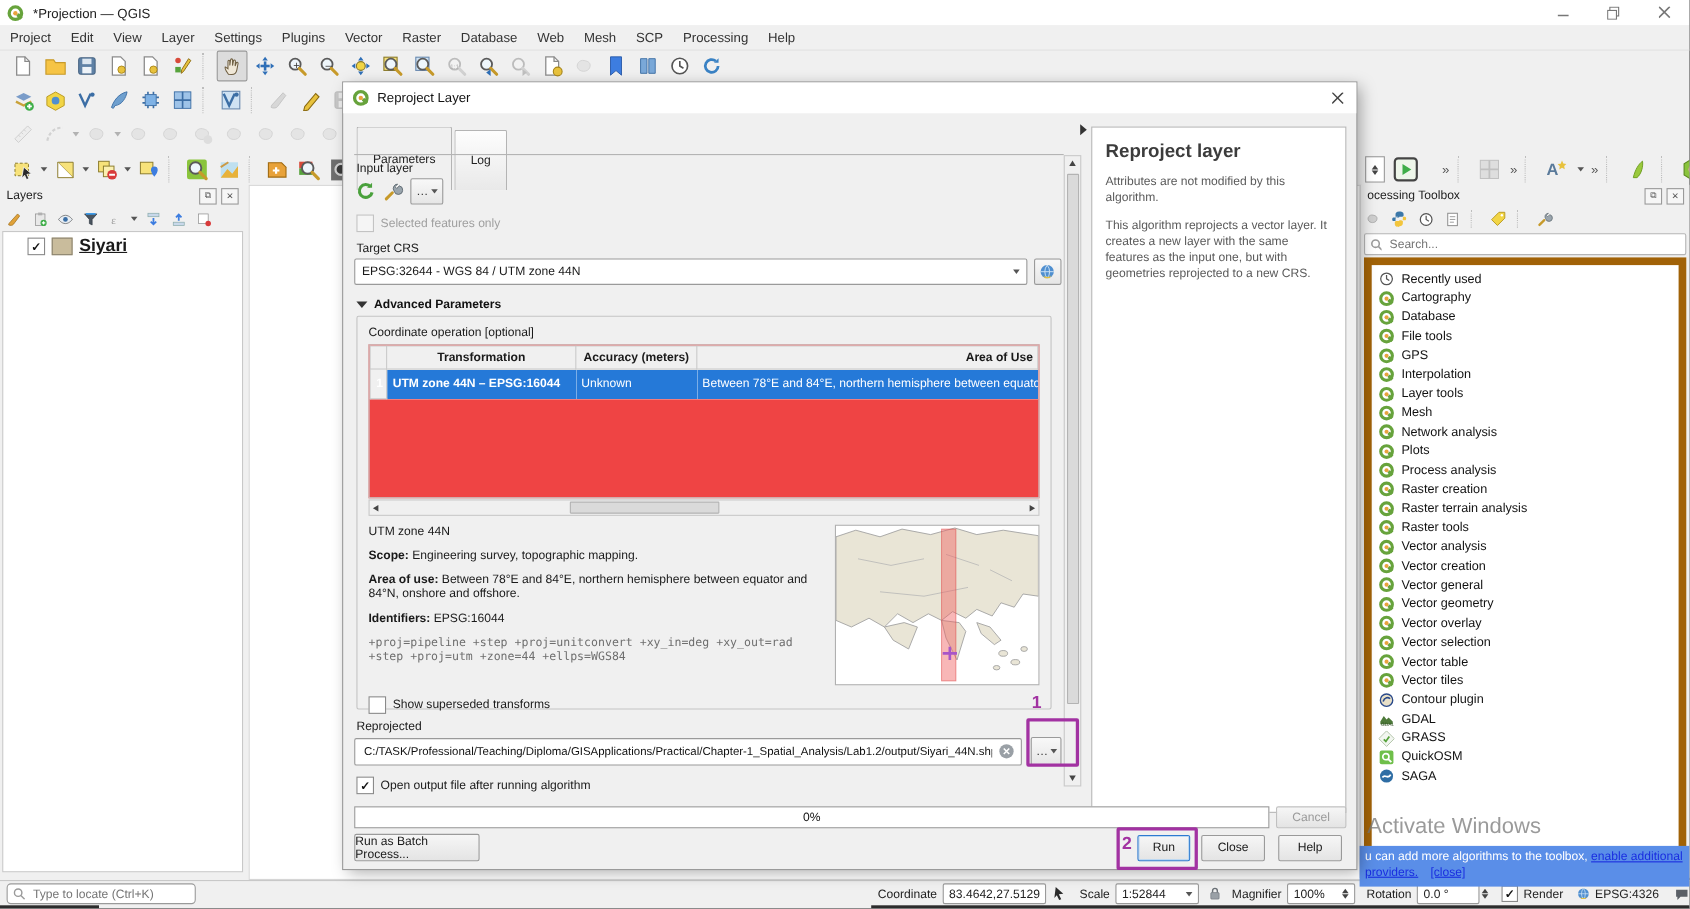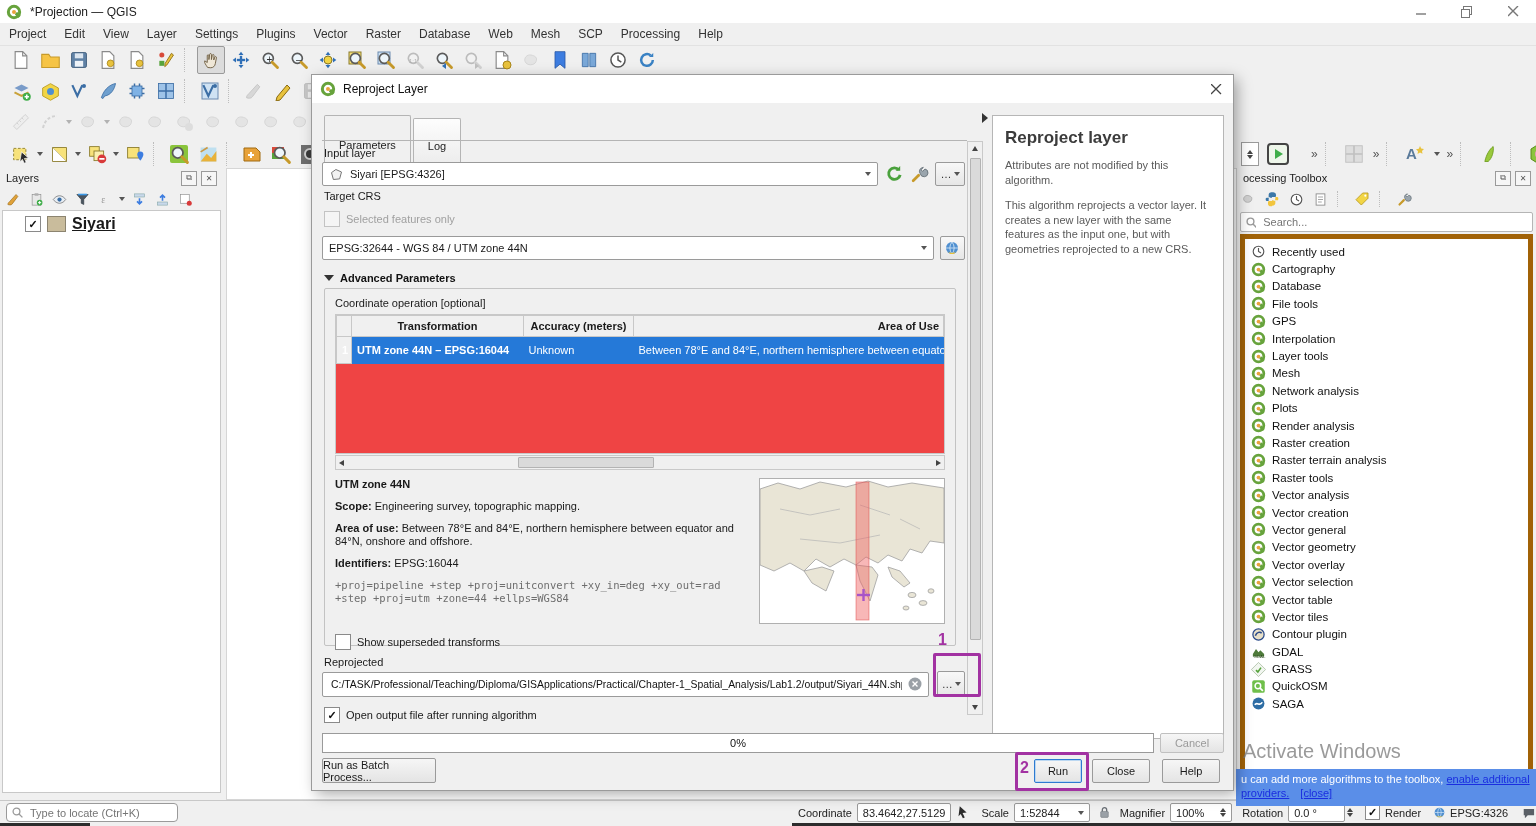--- a/index.html
+++ b/index.html
@@ -788,21 +788,21 @@
           </svg>
         </span>
     </div>
     <div class="searchbox" style="position:absolute;left:3px;top:44px;right:4px;height:18px">
       <svg width="11" height="11">
           <circle cx="4.5" cy="4.5" r="3.4" fill="none" stroke="#9a9a9a" stroke-width="1.4"></circle>
           <line x1="7" y1="7" x2="10.4" y2="10.4" stroke="#9a9a9a" stroke-width="1.4"></line>
         </svg>
       <input placeholder="Search..." style="">
     </div>
-    <div style="position:absolute;left:3px;top:66px;right:4px;bottom:4px;background:#fff;border:5px solid #a16207;padding-top:4px">
+    <div style="position:absolute;left:3px;top:66px;right:4px;bottom:4px;background:#fff;border:7px solid #a16207;padding-top:4px">
       <div class="tbx-row">
           <span class="tbx-ic"><svg width="15" height="15">
               <use href="#s-clock"></use>
             </svg></span>
           <span>Recently used</span>
         </div>
       <div class="tbx-row">
           <span class="tbx-ic"><svg width="15" height="15">
               <use href="#s-qgis"></use>
             </svg></span>
@@ -853,21 +853,21 @@
       <div class="tbx-row">
           <span class="tbx-ic"><svg width="15" height="15">
               <use href="#s-qgis"></use>
             </svg></span>
           <span>Plots</span>
         </div>
       <div class="tbx-row">
           <span class="tbx-ic"><svg width="15" height="15">
               <use href="#s-qgis"></use>
             </svg></span>
-          <span>Render analysis</span>
+          <span>Process analysis</span>
         </div>
       <div class="tbx-row">
           <span class="tbx-ic"><svg width="15" height="15">
               <use href="#s-qgis"></use>
             </svg></span>
           <span>Raster creation</span>
         </div>
       <div class="tbx-row">
           <span class="tbx-ic"><svg width="15" height="15">
               <use href="#s-qgis"></use>
@@ -1043,43 +1043,36 @@
       <div class="tab">
           <span>Log</span>
         </div>
     </div>
     <div class="abs" style="left:10px;top:65px;width:645px;border-top:1px solid #b4b4b4"></div>
     <div class="abs" style="left:670px;top:38px;width:0;height:0;border-top:5px solid transparent;border-bottom:5px solid transparent;border-left:6px solid #333"></div>
 
     <div class="abs" style="left:10px;top:66px;width:643px;height:572px">
       <div style="margin:6px 2px 3px 2px">Input layer</div>
       <div style="display:flex;align-items:center;gap:6px">
-        <div class="combo" style="width:545px;height:22px">
-          <svg width="15" height="15">
-              <use href="#s-polygonlayer"></use>
-            </svg>
-          <span class="grow">Siyari [EPSG:4326]</span>
-          <span class="dd"></span>
-        </div>
         <svg width="20" height="20">
             <use href="#s-iterate"></use>
           </svg>
         <svg width="19" height="19">
             <use href="#s-wrench"></use>
           </svg>
         <div class="sqbtn" style="width:28px;height:22px">
             <span>…</span>
             <span class="dd"></span>
           </div>
       </div>
-      <div style="margin:4px 2px 3px 2px">Target CRS</div>
       <div style="display:flex;align-items:center;gap:6px;margin:9px 2px;color:#a0a0a0">
         <span class="cb grayed"></span>
         <span>Selected features only</span>
       </div>
+      <div style="margin:4px 2px 3px 2px">Target CRS</div>
       <div style="display:flex;align-items:center;gap:6px">
         <div class="combo" style="width:612px;height:22px">
           <span class="grow">EPSG:32644 - WGS 84 / UTM zone 44N</span>
           <span class="dd"></span>
         </div>
         <div class="sqbtn" style="width:24px;height:22px">
             <svg width="16" height="16">
               <use href="#s-globe"></use>
             </svg>
           </div>
@@ -1116,21 +1109,21 @@
             </table>
         </div>
         <div class="scrolltrack" style="position:relative;height:13px;margin-top:1px">
           <span class="sarrow" style="left:3px;top:3.5px;border-top:3.5px solid transparent;border-bottom:3.5px solid transparent;border-right:5px solid #444"></span>
           <span class="sarrow" style="right:3px;top:3.5px;border-top:3.5px solid transparent;border-bottom:3.5px solid transparent;border-left:5px solid #444"></span>
           <div class="thumb" style="position:absolute;left:182px;top:1px;width:134px;height:9px"></div>
         </div>
 
         <div style="display:flex;margin-top:8px;gap:10px">
           <div style="flex:1;font-size:11px;line-height:1.25">
-            <div style="font-weight:bold;margin-bottom:8px">UTM zone 44N</div>
+            <div style="font-weight:normal;margin-bottom:8px">UTM zone 44N</div>
             <div style="margin-bottom:8px"><b>Scope:</b> <span>Engineering survey, topographic mapping.</span></div>
             <div style="margin-bottom:8px"><b>Area of use:</b> <span>Between 78°E and 84°E, northern hemisphere between equator and 84°N, onshore and offshore.</span></div>
             <div style="margin-bottom:8px"><b>Identifiers:</b> <span>EPSG:16044</span></div>
             <div class="mono">+proj=pipeline +step +proj=unitconvert +xy_in=deg +xy_out=rad</div>
             <div class="mono">+step +proj=utm +zone=44 +ellps=WGS84</div>
           </div>
           <div style="width:184px;height:144px;border:1px solid #b0b0b0;background:#fff;flex:0 0 auto">
             <svg width="184" height="144" viewBox="0 0 184 144">
               <path d="M0 10 L18 4 L40 10 L60 3 L86 8 L108 2 L128 8 L152 4 L184 9 L184 64 L170 62 L162 74 L150 70 L142 82 L128 76 L118 84 L106 78 L96 86 L84 80 L70 88 L56 80 L44 92 L30 84 L14 92 L0 86 Z" fill="#e9e5d6" stroke="#a0a0a0" stroke-width="0.8"></path>
               <path d="M44 92 L62 88 L74 92 L66 112 L52 104 Z" fill="#e9e5d6" stroke="#a0a0a0" stroke-width="0.8"></path>

